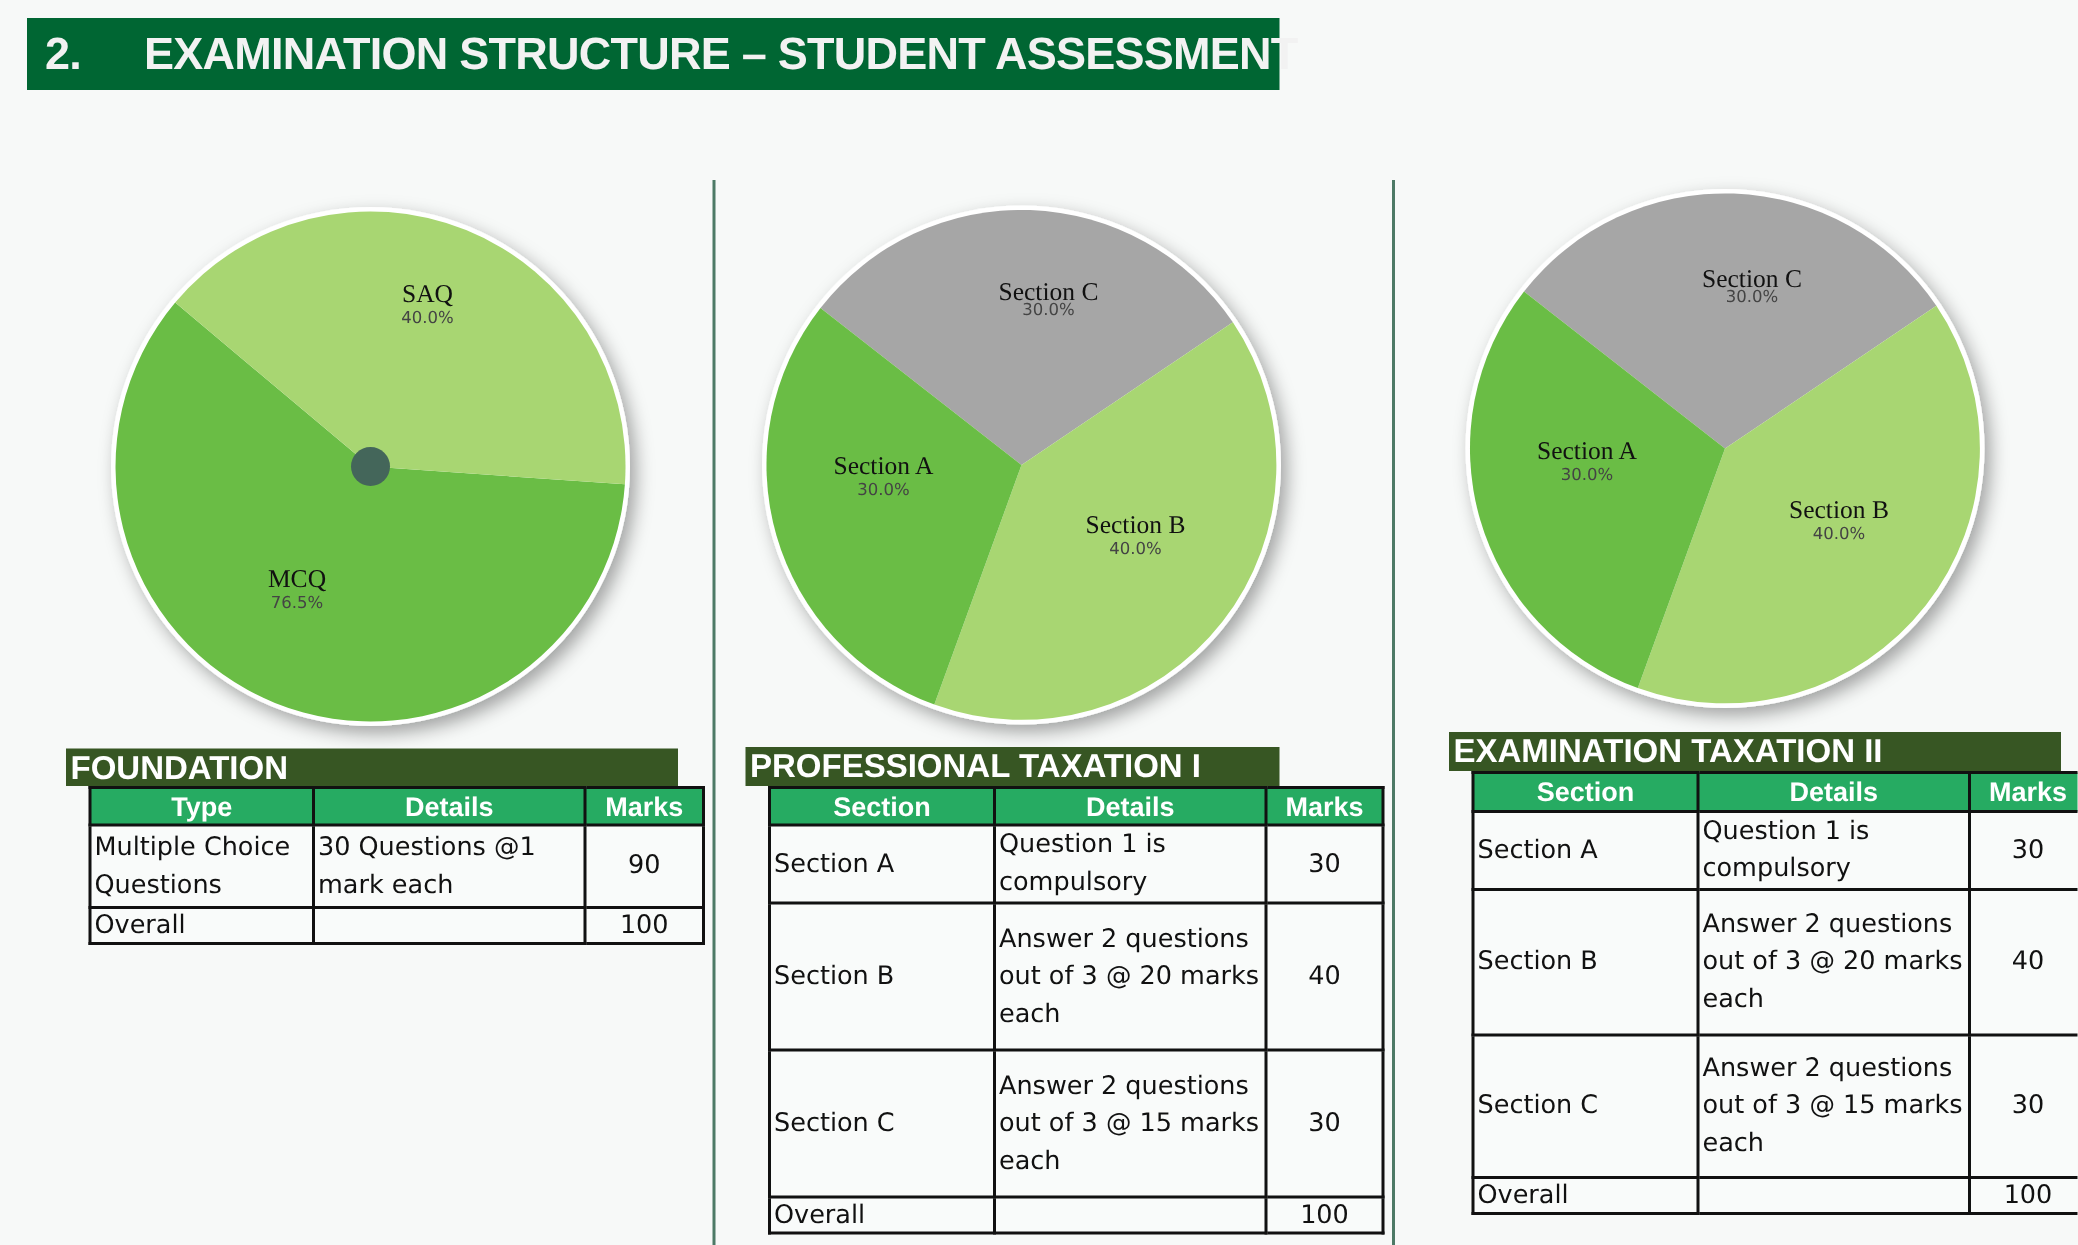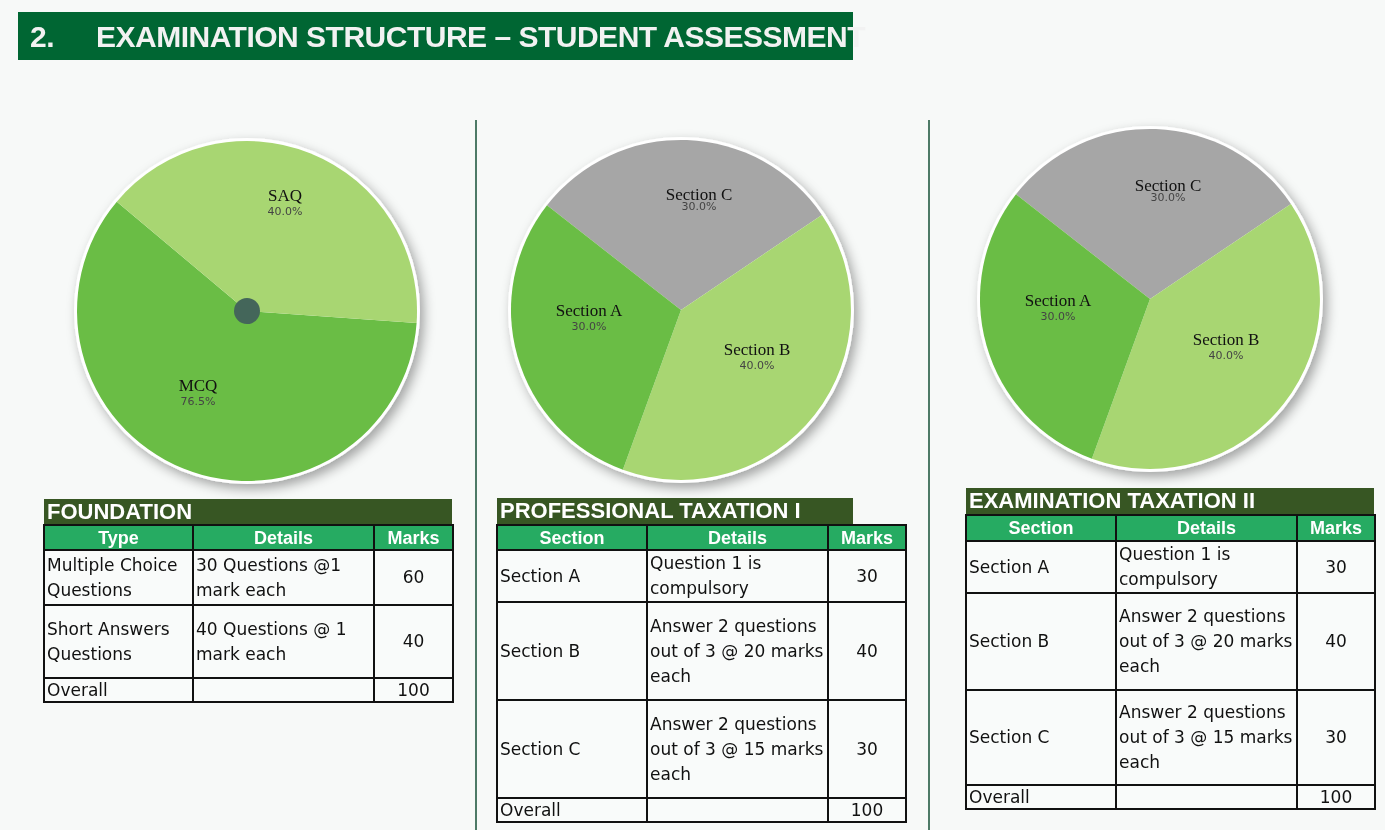--- a/index.html
+++ b/index.html
@@ -27,20 +27,21 @@
   .pie-label .pct { font-family: "DejaVu Sans", sans-serif; font-size: 11px; color: #444; line-height: 13px; display: block; }
   .tbl-title {
     position: absolute; background: #375623; color: #fff;
     font-family: "Liberation Sans", sans-serif; font-weight: bold; font-size: 22px;
     line-height: 25px; padding-left: 3px; box-sizing: border-box; white-space: nowrap;
   }
   table.grid {
     position: absolute; border-collapse: collapse; table-layout: fixed;
     font-family: "DejaVu Sans", sans-serif; font-size: 17px; color: #111;
     background: #f9fbfa;
+    margin-left: 16px;
   }
   table.grid td, table.grid th { border: 2px solid #111; padding: 0 2px; line-height: 25px; vertical-align: middle; }
   table.grid th {
     background: #26ab62; color: #fff; font-family: "Liberation Sans", sans-serif;
     font-weight: bold; font-size: 18px; text-align: center; padding: 0; line-height: 22px;
   }
   table.grid td.marks { text-align: center; }
   table.grid td.details { white-space: normal; }
 </style>
 </head>
@@ -141,26 +142,21 @@
     </colgroup>
   <tbody>
       <tr style="height:25px;">
     <th>Type</th>
     <th>Details</th>
     <th>Marks</th>
   </tr>
   <tr style="height:55px;">
     <td>Multiple Choice Questions</td>
     <td class="details">30 Questions @1 mark each</td>
-    <td class="marks">60</td>
-  </tr>
-  <tr style="height:73px;">
-    <td>Short Answers Questions</td>
-    <td class="details">40 Questions @ 1 mark each</td>
-    <td class="marks">40</td>
+    <td class="marks">90</td>
   </tr>
   <tr style="height:24px;">
     <td style="line-height:20px;">Overall</td>
     <td style="line-height:20px;"></td>
     <td class="marks" style="line-height:20px;">100</td>
   </tr>
 </tbody>
   </table>
 
 <div class="tbl-title" style="left:497px;top:498px;width:356px;height:26px;">PROFESSIONAL TAXATION I</div>

